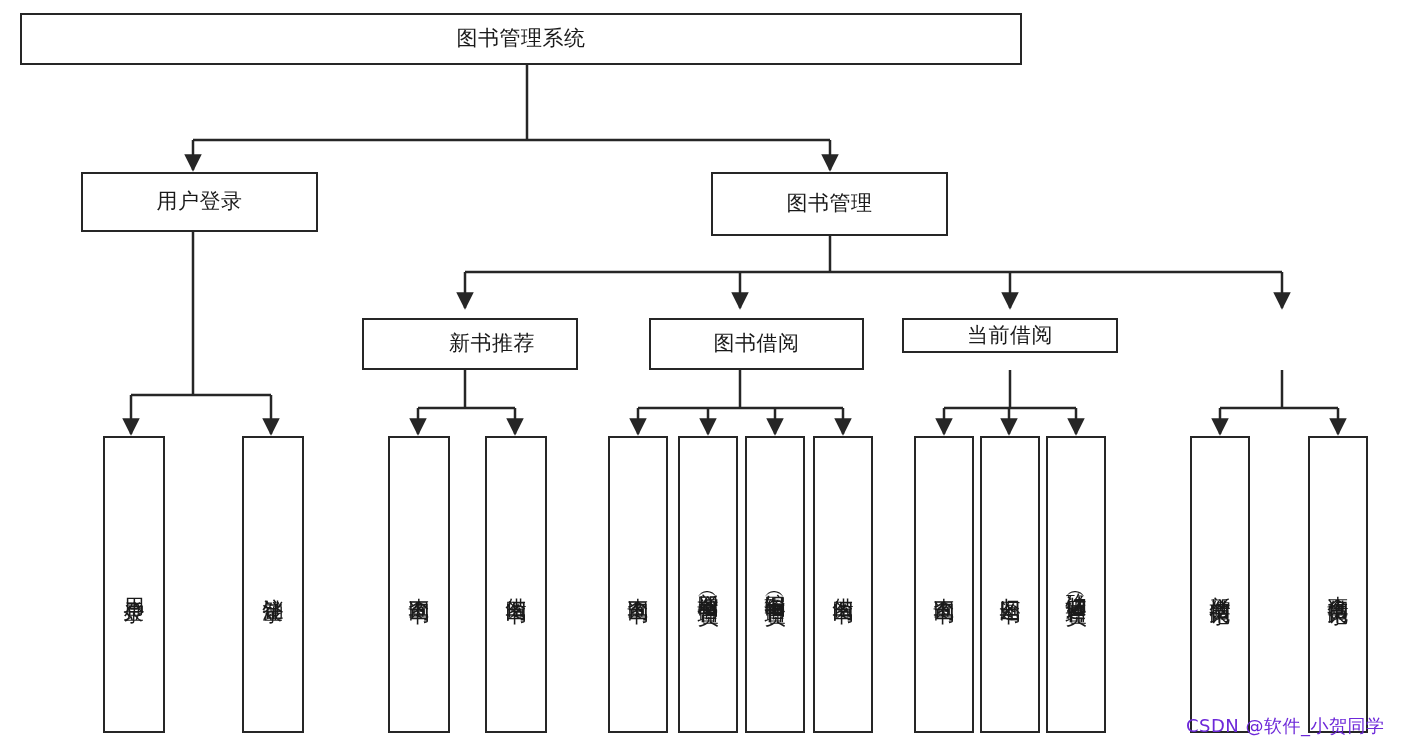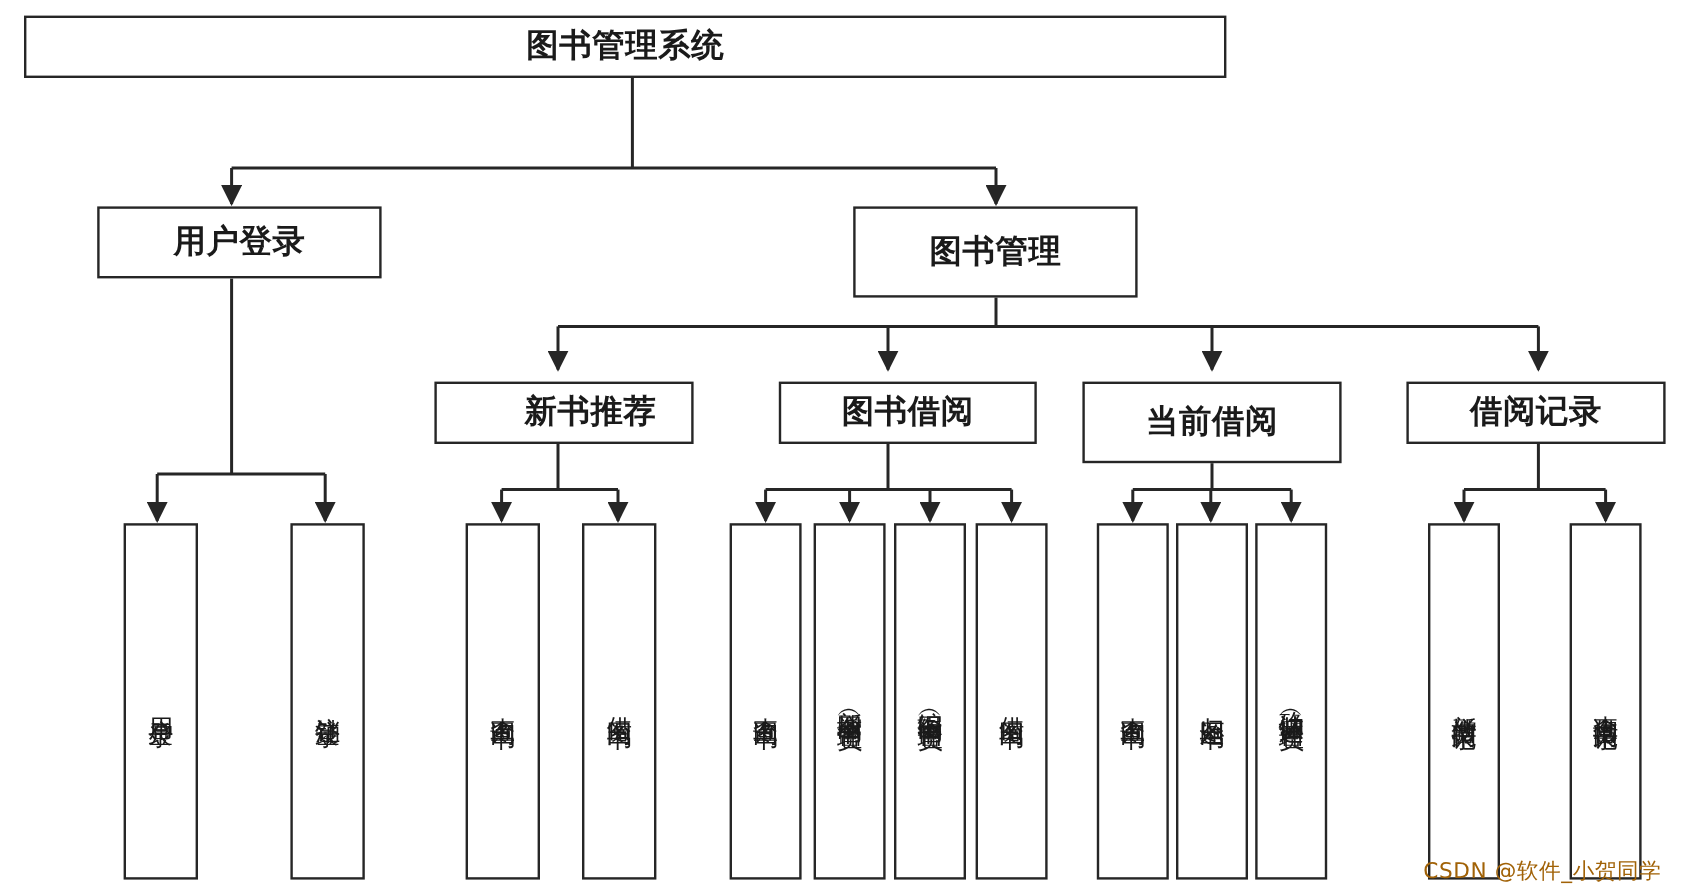--- a/index.html
+++ b/index.html
@@ -19,24 +19,23 @@
     position: absolute;
     box-sizing: border-box;
     border: 2px solid #262626;
     background: #ffffff;
     display: flex;
     align-items: center;
     justify-content: center;
     color: #1a1a1a;
   }
   .node-h {
-    font-size: 27px;
+    font-size: 21px;
     letter-spacing: 0.5px;
     line-height: 1.2;
-    font-weight: bold;
   }
   .node-v {
     font-size: 21px;
     writing-mode: vertical-rl;
     text-orientation: upright;
     letter-spacing: 2px;
     padding: 4px 0;
     line-height: 1.05;
     white-space: nowrap;
   }
@@ -50,21 +49,21 @@
     top: 0;
     width: 1405px;
     height: 747px;
     pointer-events: none;
   }
   #watermark {
     position: absolute;
     left: 1186px;
     top: 714px;
     font-size: 18px;
-    color: #a16207;
+    color: #6d28d9;
     white-space: nowrap;
     letter-spacing: 0.5px;
   }
 </style>
 </head>
 <body>
 
 <div id="canvas">
 
   <svg id="wires" viewBox="0 0 1405 747" xmlns="http://www.w3.org/2000/svg">
@@ -118,35 +117,32 @@
     </g>
   </svg>
 
   <div class="node node-h" style="left:20px; top:13px; width:1002px; height:52px;">
     <span>图书管理系统</span>
   </div>
 
   <div class="node node-h" style="left:81px; top:172px; width:237px; height:60px;">
     <span>用户登录</span>
   </div>
-  <div class="node node-h" style="left:711px; top:172px; width:237px; height:76px;">
+  <div class="node node-h" style="left:711px; top:172px; width:237px; height:64px;">
     <span>图书管理</span>
   </div>
 
   <div class="node node-h" style="left:362px; top:318px; width:216px; height:52px;padding-left:44px;">
     <span>新书推荐</span>
   </div>
   <div class="node node-h" style="left:633px; top:318px; width:215px; height:52px;margin-left:16px;">
     <span>图书借阅</span>
   </div>
-  <div class="node node-h" style="left:902px; top:318px; width:216px; height:68px;">
+  <div class="node node-h" style="left:902px; top:318px; width:216px; height:35px;">
     <span>当前借阅</span>
-  </div>
-  <div class="node node-h" style="left:1172px; top:318px; width:216px; height:52px;">
-    <span>借阅记录</span>
   </div>
 
   <div class="node node-v" style="left:103px; top:436px; width:62px; height:297px;">
     <span>用户登录</span>
   </div>
   <div class="node node-v" style="left:242px; top:436px; width:62px; height:297px;">
     <span>注销登录</span>
   </div>
 
   <div class="node node-v" style="left:388px; top:436px; width:62px; height:297px;">

